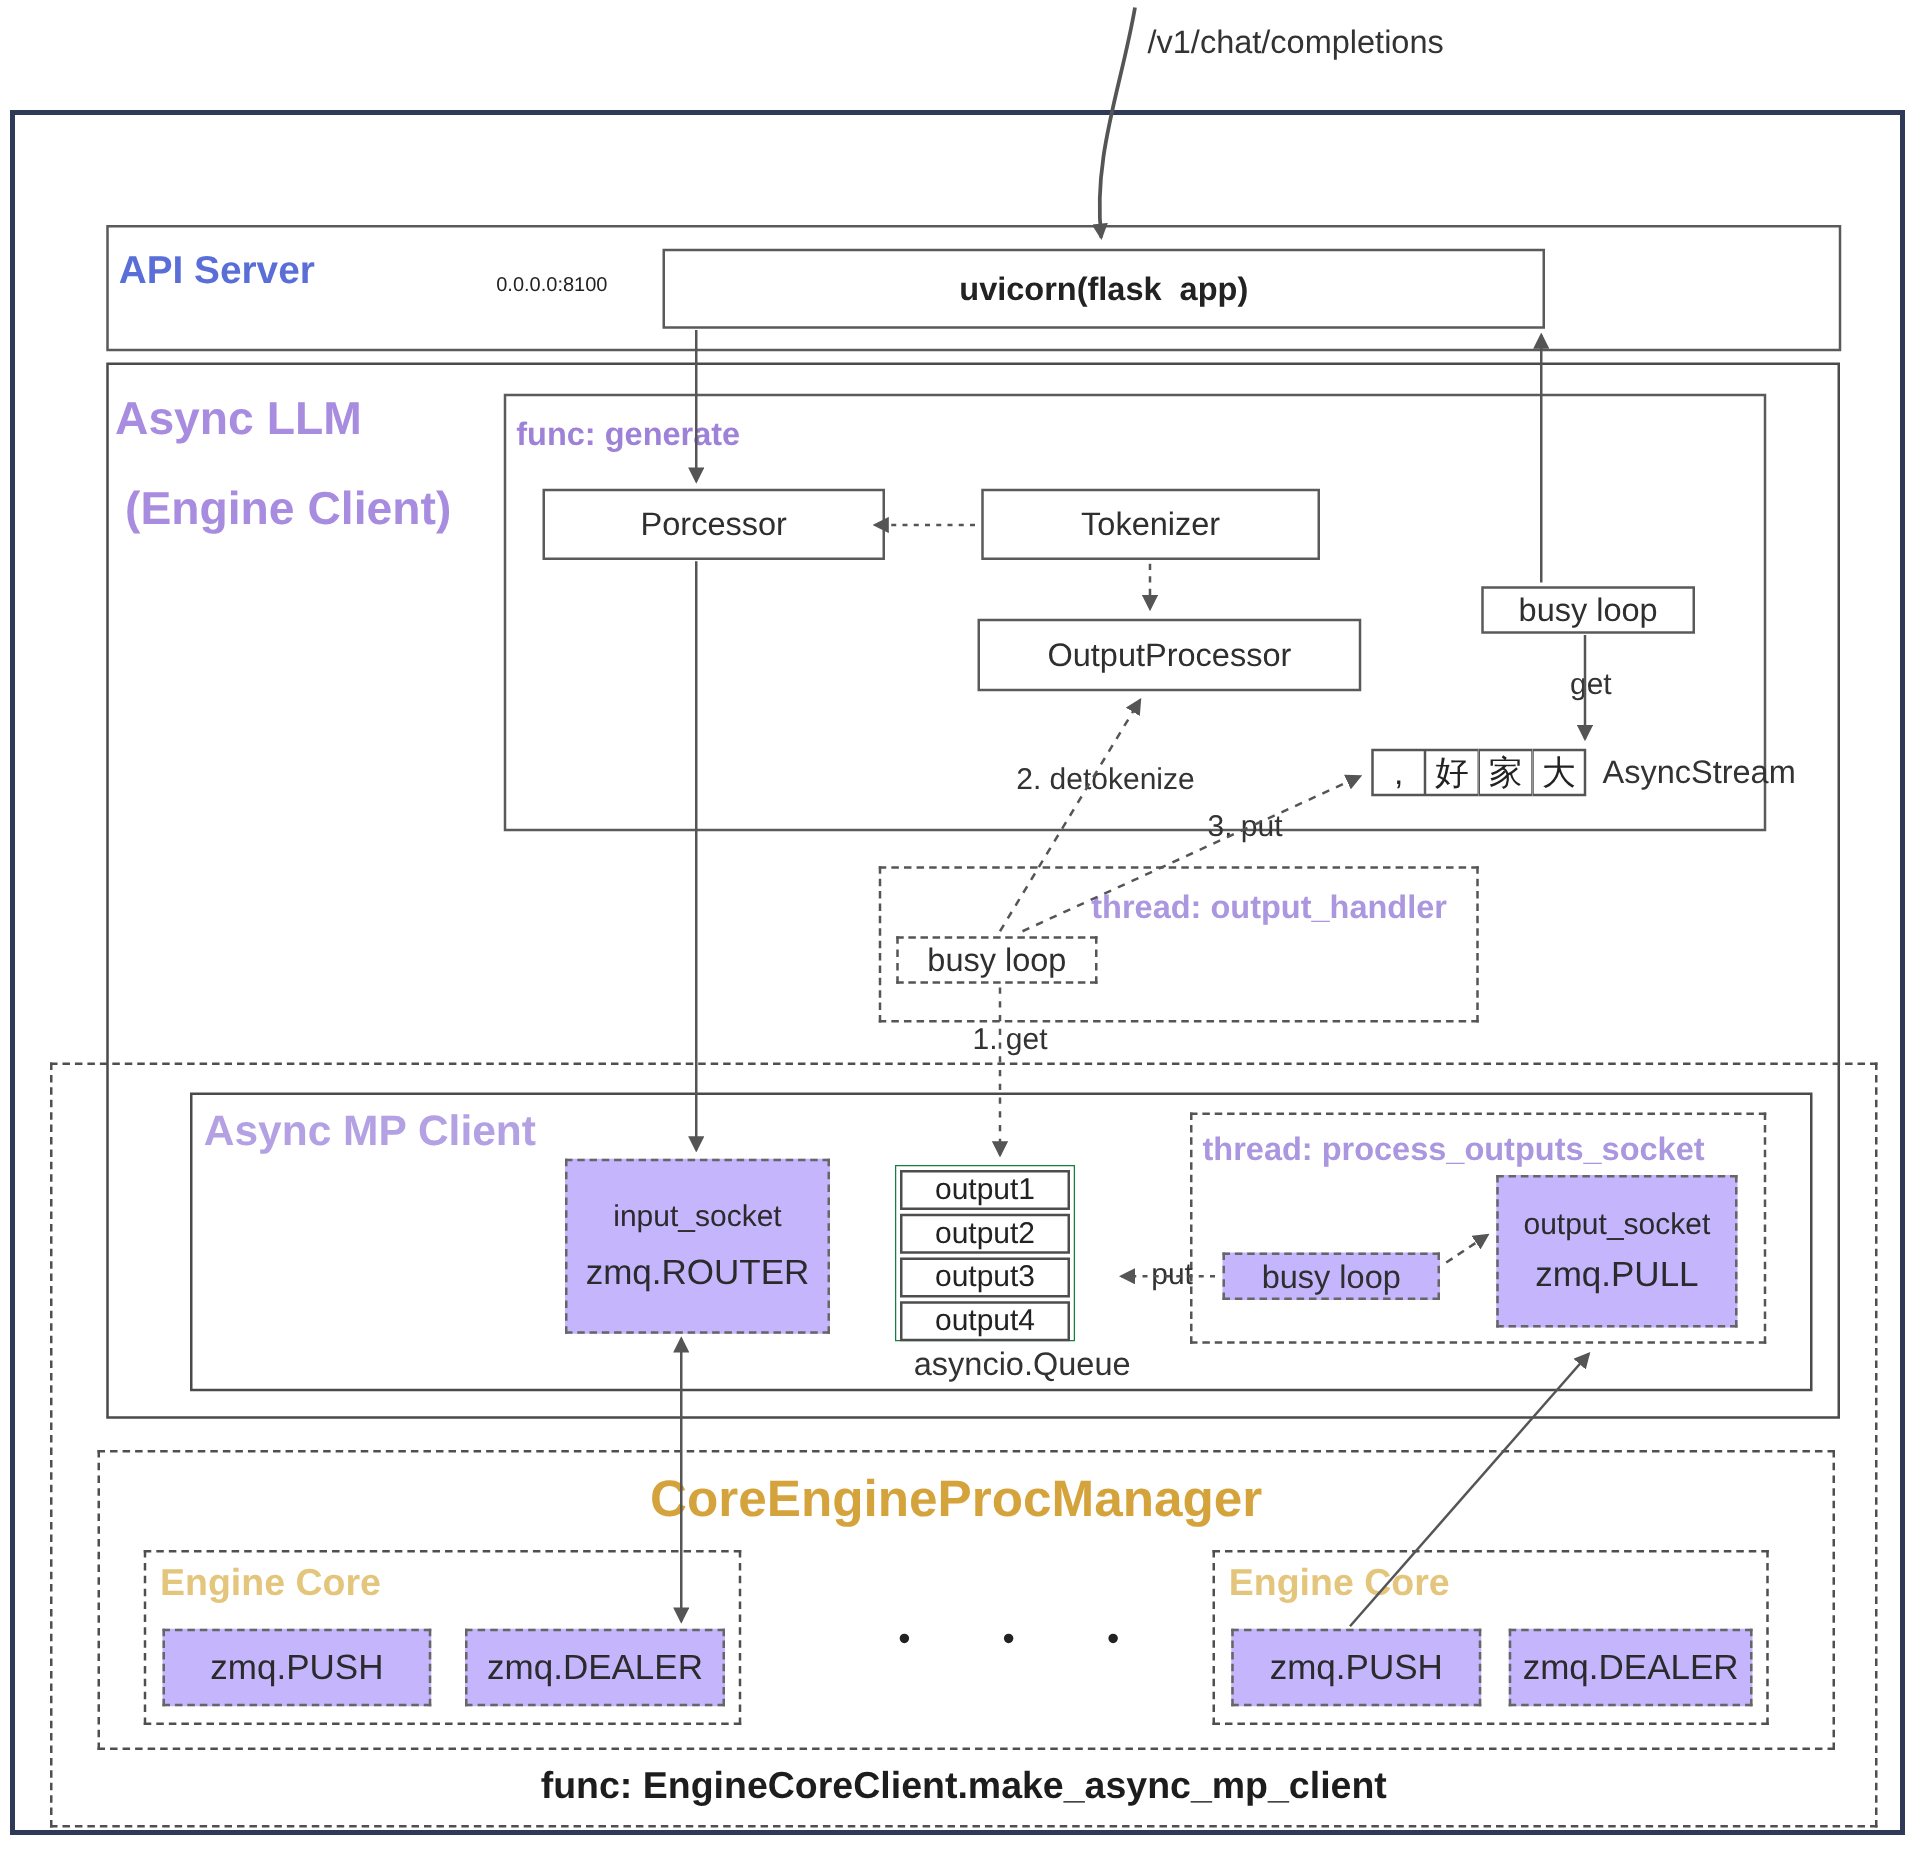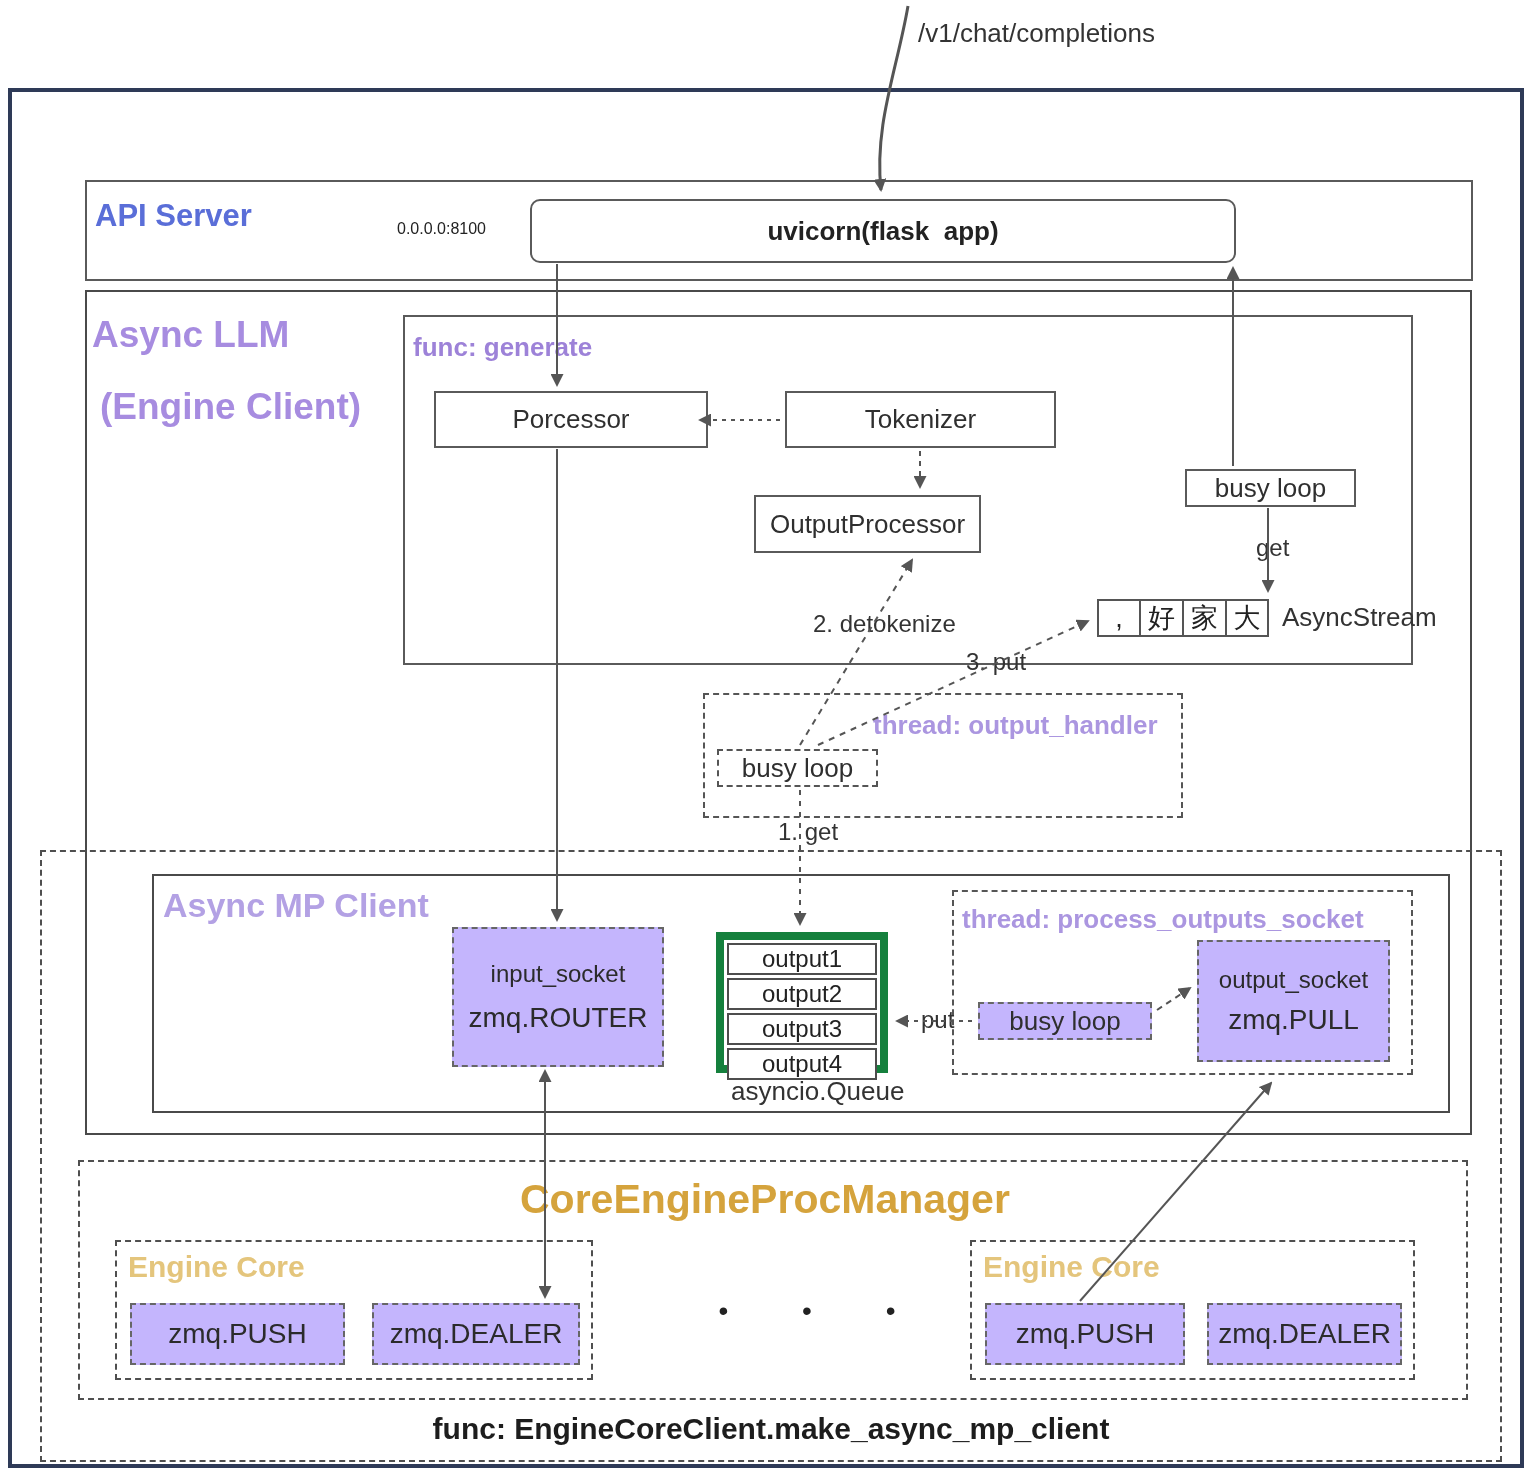--- a/index.html
+++ b/index.html
@@ -18,49 +18,49 @@
   .purple-sm{font-size:26px;font-weight:bold;color:#9d82d8;white-space:nowrap;}
   .thread-lbl{font-size:26px;font-weight:bold;color:#ab96e0;white-space:nowrap;}
   .gold{color:#d5a33c;font-weight:bold;}
   .gold-light{color:#e4c57c;font-weight:bold;}
   #outer-box{left:8px;top:88px;width:1516px;height:1380px;border:4px solid #2e3a57;position:absolute;box-sizing:border-box;}
   #page-title{left:16px;top:104px;font-size:38px;font-weight:bold;color:#141414;}
   #endpoint{left:918px;top:18px;font-size:26px;color:#333;}
   #api-box{left:85px;top:180px;width:1388px;height:101px;}
   #api-title{left:95px;top:198px;font-size:31px;font-weight:bold;color:#5a6ed8;}
   #api-addr{left:397px;top:220px;font-size:16px;color:#222;}
-  #uvicorn{left:530px;top:199px;width:706px;height:64px;font-weight:bold;font-size:26px;color:#222;white-space:pre;border-radius:10px;}
+  #uvicorn{left:530px;top:199px;width:706px;height:64px;font-weight:bold;font-size:26px;color:#222;white-space:pre;}
   #allm-box{left:85px;top:290px;width:1387px;height:845px;}
   #allm-t1{left:92px;top:314px;}
   #allm-t2{left:100px;top:386px;}
   #fgen-box{left:403px;top:315px;width:1010px;height:350px;border-color:#5a5a5a;}
   #fgen-lbl{left:413px;top:332px;}
   #proc{left:434px;top:391px;width:274px;height:57px;}
   #tok{left:785px;top:391px;width:271px;height:57px;}
-  #outp{left:754px;top:495px;width:227px;height:58px;}
+  #outp{left:782px;top:495px;width:307px;height:58px;}
   #bl-top{left:1185px;top:469px;width:171px;height:38px;}
   #get-lbl{left:1256px;top:534px;}
   #stream{left:1097px;top:599px;display:flex;}
   .scell{width:43px;height:38px;border:2px solid #555;border-left-width:1px;border-right-width:1px;
          background:#fff;box-sizing:border-box;display:flex;align-items:center;justify-content:center;
          font-size:27px;color:#222;}
   .scell:first-child{border-left-width:2px;}
   .scell:last-child{border-right-width:2px;}
   #astream-lbl{left:1282px;top:602px;font-size:26px;}
   #detok-lbl{left:813px;top:610px;}
   #put3-lbl{left:966px;top:648px;}
   #oh-box{left:703px;top:693px;width:480px;height:125px;}
   #oh-lbl{left:873px;top:710px;}
   #oh-bl{left:717px;top:749px;width:161px;height:38px;}
   #get1-lbl{left:778px;top:818px;}
   #big-dashed{left:40px;top:850px;width:1462px;height:612px;border-color:#4f4f4f;}
   #amp-box{left:152px;top:874px;width:1298px;height:239px;}
   #amp-title{left:163px;top:886px;font-size:34px;font-weight:bold;color:#b3a1e4;}
   #insock{left:452px;top:927px;width:212px;height:140px;gap:14px;}
-  #queue{left:716px;top:932px;width:172px;height:141px;border:8px solid #15803d;background:#fff;
+  #queue{left:716px;top:932px;width:144px;height:141px;border:1px solid #15803d;background:#fff;
          box-sizing:border-box;display:flex;flex-direction:column;padding:3px;gap:3px;position:absolute;}
   .qrow{flex:1;border:2px solid #4d4d4d;display:flex;align-items:center;justify-content:center;
         font-size:24px;color:#222;background:#fff;box-sizing:border-box;}
   #aqueue-lbl{left:731px;top:1076px;font-size:26px;text-align:center;}
   #po-box{left:952px;top:890px;width:461px;height:185px;}
   #po-lbl{left:962px;top:904px;}
   #po-bl{left:978px;top:1002px;width:174px;height:38px;}
   #put-lbl{left:921px;top:1006px;}
   #outsock{left:1197px;top:940px;width:193px;height:122px;gap:10px;}
   #cepm-box{left:78px;top:1160px;width:1390px;height:240px;border-color:#4f4f4f;}

